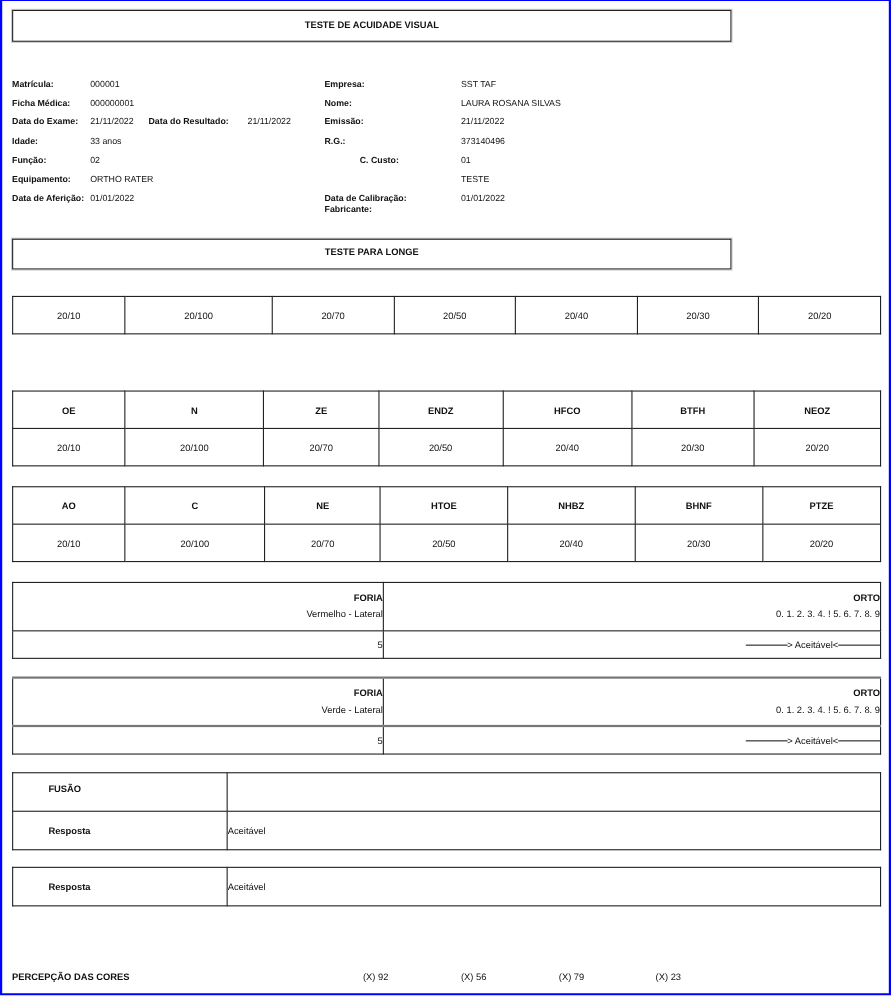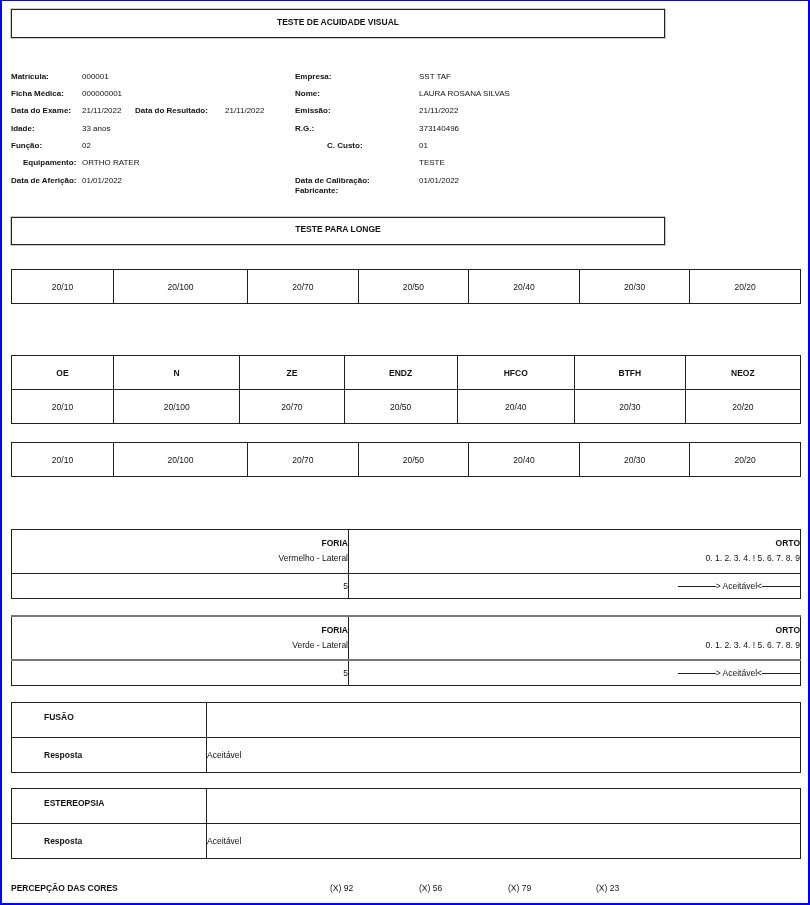--- a/index.html
+++ b/index.html
@@ -63,21 +63,21 @@
   </div>
   <div class="row" style="top:52px;">
     <span class="lbl" style="left:0;">Idade:</span>
     <span class="val" style="left:71px;">33 anos</span>
   </div>
   <div class="row" style="top:69px;">
     <span class="lbl" style="left:0;">Função:</span>
     <span class="val" style="left:71px;">02</span>
   </div>
   <div class="row" style="top:86px;">
-    <span class="lbl" style="left:12px;">Equipamento:</span>
+    <span class="lbl" style="left:0;">Equipamento:</span>
     <span class="val" style="left:71px;">ORTHO RATER</span>
   </div>
   <div class="row" style="top:104px;">
     <span class="lbl" style="left:0;">Data de Aferição:</span>
     <span class="val" style="left:71px;">01/01/2022</span>
   </div>
 
   <div class="row" style="top:0;">
     <span class="lbl" style="left:284px;">Empresa:</span>
     <span class="val" style="left:408px;">SST TAF</span>
@@ -144,20 +144,29 @@
     <td>20/50</td>
     <td>20/40</td>
     <td>20/30</td>
     <td>20/20</td>
   </tr>
 </tbody>
   </table>
 
 <table class="acuity" style="top:442px;">
   <tbody>
+      <tr class="head">
+    <td class="first" style="border-bottom:1px solid #222;">AO</td>
+    <td style="border-bottom:1px solid #222;">C</td>
+    <td style="border-bottom:1px solid #222;">NE</td>
+    <td style="border-bottom:1px solid #222;">HTOE</td>
+    <td style="border-bottom:1px solid #222;">NHBZ</td>
+    <td style="border-bottom:1px solid #222;">BHNF</td>
+    <td style="border-bottom:1px solid #222;">PTZE</td>
+  </tr>
   <tr>
     <td class="first">20/10</td>
     <td>20/100</td>
     <td>20/70</td>
     <td>20/50</td>
     <td>20/40</td>
     <td>20/30</td>
     <td>20/20</td>
   </tr>
 </tbody>
@@ -213,24 +222,20 @@
   </tr>
   <tr>
     <td class="l">Resposta</td>
     <td class="r">Aceitável</td>
   </tr>
 </tbody>
   </table>
 
 <table class="resp" style="top:788px;">
   <tbody>
-      <tr class="top">
-    <td class="l">ESTEREOPSIA</td>
-    <td class="r"></td>
-  </tr>
   <tr>
     <td class="l">Resposta</td>
     <td class="r">Aceitável</td>
   </tr>
 </tbody>
   </table>
 
 <div class="cores">
   <span class="t">PERCEPÇÃO DAS CORES</span>
   <span class="opt" style="left:319px;">(X) 92</span>

